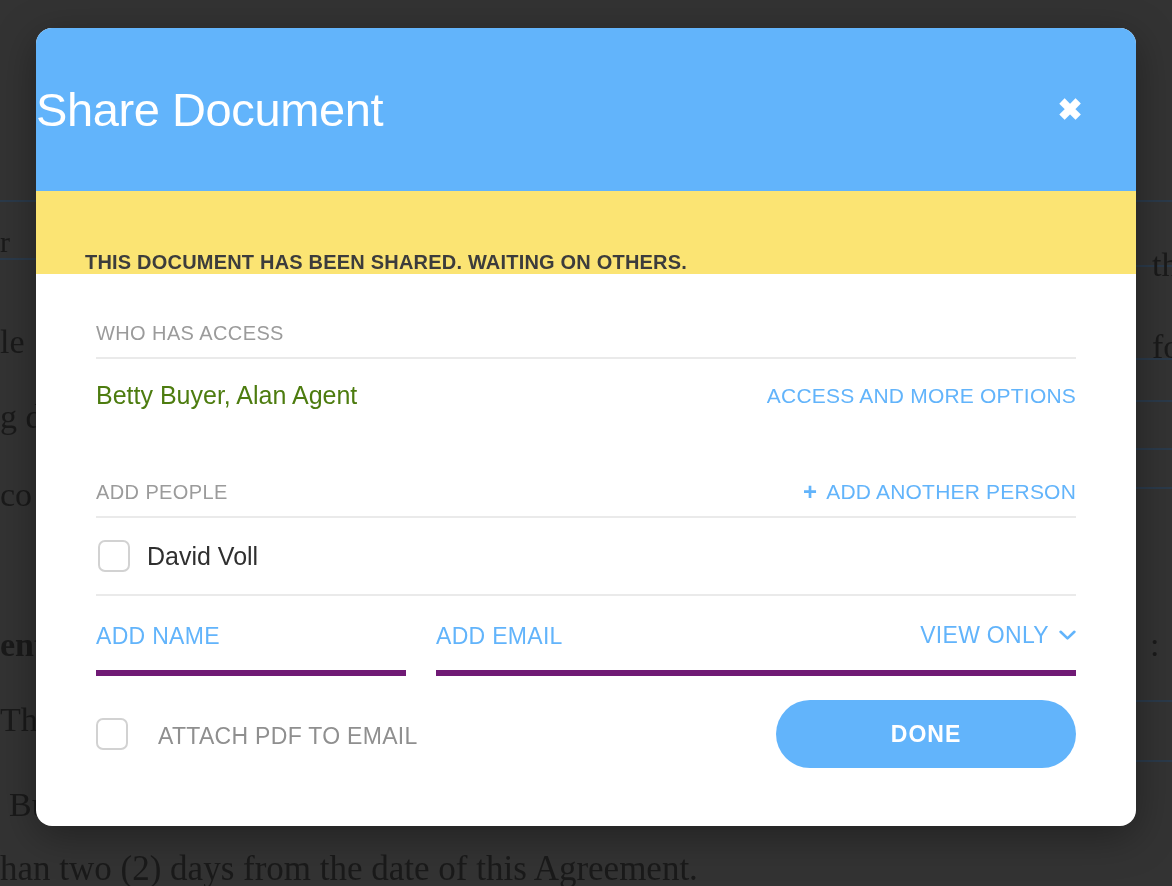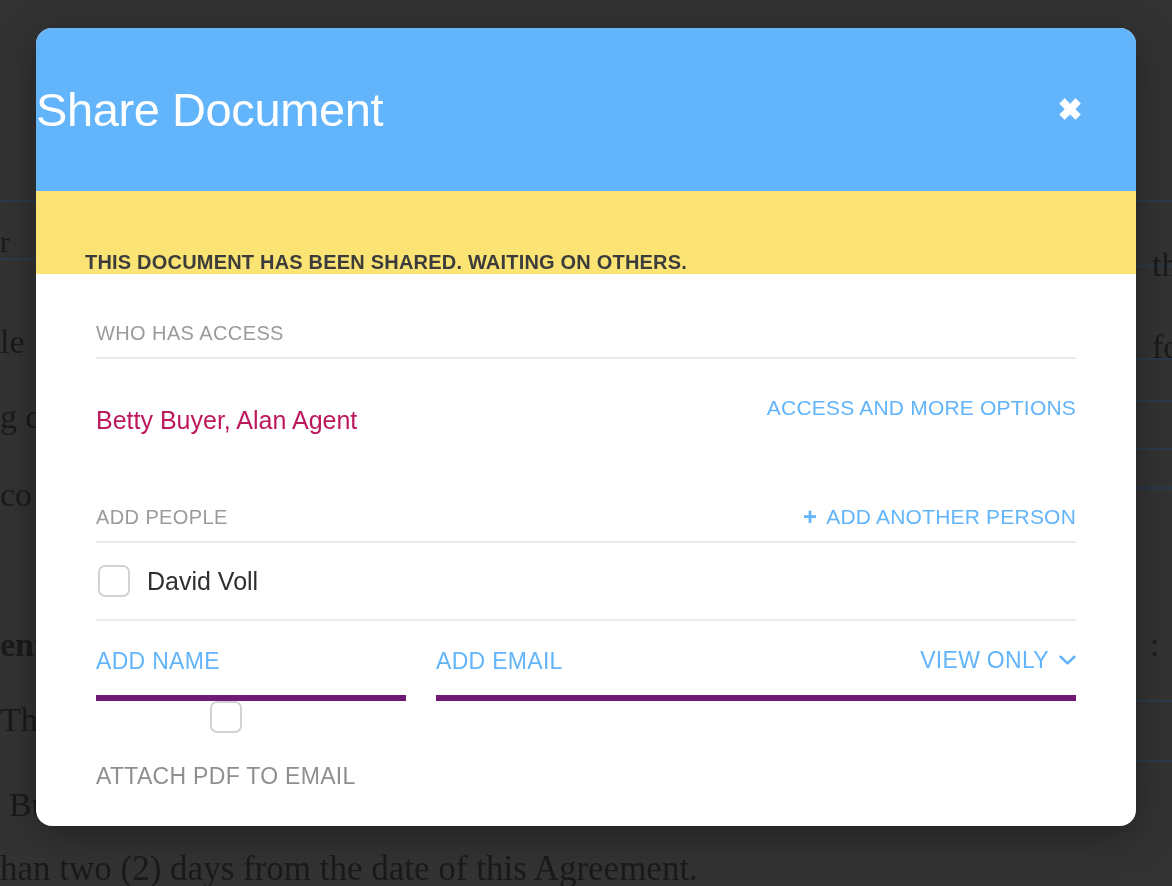--- a/index.html
+++ b/index.html
@@ -149,23 +149,22 @@
   }
 
   .access-row {
     display: flex;
     align-items: center;
     justify-content: space-between;
     margin-top: 22px;
   }
 
   #access-names {
-    color: #be185d;
+    color: #4d7c0f;
     font-size: 25px;
-    margin-top: 25px;
   }
 
   #add-people-section { margin-top: 70px; }
 
   .person-row {
     display: flex;
     align-items: center;
     gap: 17px;
     padding: 22px 0 22px 2px;
     border-bottom: 2px solid #eaeaea;
@@ -243,23 +242,22 @@
   #modal-footer {
     margin-top: auto;
     padding-bottom: 58px;
     display: flex;
     align-items: center;
     justify-content: space-between;
   }
 
   #attach-group {
     display: flex;
-    align-items: center;
+    align-items: flex-end;
     gap: 30px;
-    flex-direction: column;
   }
 
   #attach-label {
     color: #8f8f8f;
     font-size: 23px;
     letter-spacing: 0.3px;
   }
 
   #done-button {
     width: 300px;
@@ -355,16 +353,17 @@
           </button>
         </div>
       </div>
     </div>
 
     <div id="modal-footer">
       <div id="attach-group">
         <span class="checkbox"></span>
         <span id="attach-label">ATTACH PDF TO EMAIL</span>
       </div>
+      <button id="done-button">DONE</button>
     </div>
 
   </div>
 </div>
 
 </body></html>

